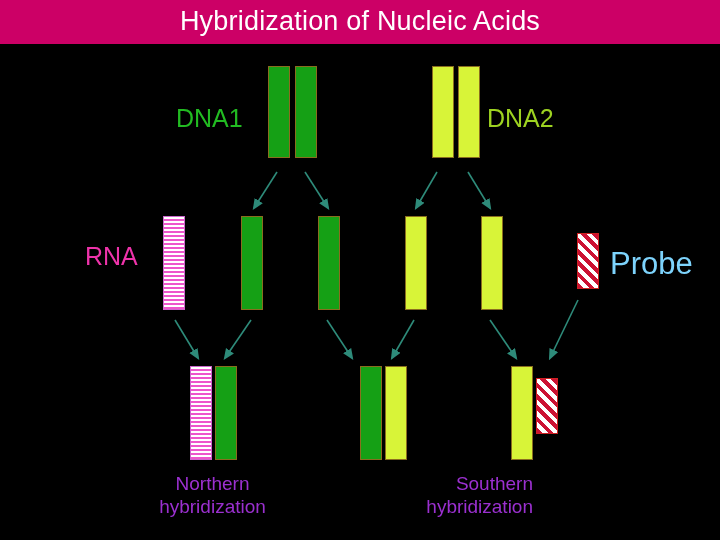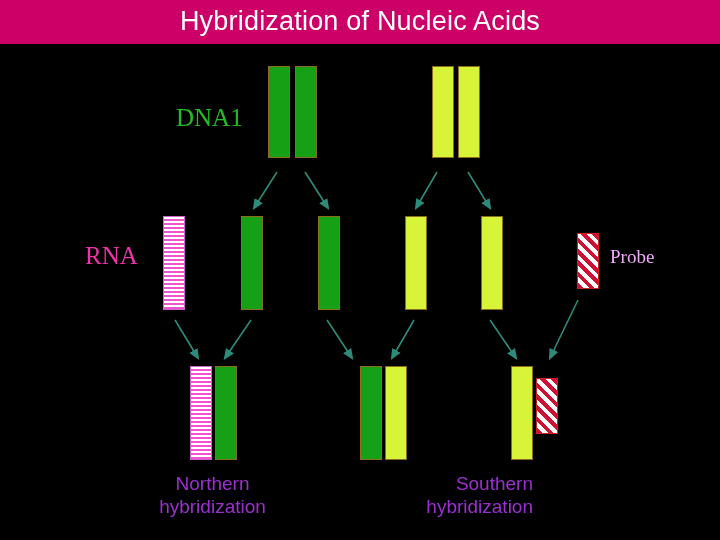--- a/index.html
+++ b/index.html
@@ -66,34 +66,34 @@
     background-image: repeating-linear-gradient(
         45deg,
         #cc1133 0px, #cc1133 4px,
         #ffffff 4px, #ffffff 8px);
   }
 
   
   .label {
     position: absolute;
     white-space: nowrap;
-    font-family: Liberation Serif, serif;
+    font-family: Liberation Sans, sans-serif;
   }
   #label-dna1, #label-dna2 {
     font-size: 25px;
     color: #22bb22;
   }
   #label-dna2 { color: #9ed321; }
   #label-rna {
     font-size: 25px;
     color: #ee33aa;
   }
   #label-probe {
-    font-size: 19px;
-    color: #f0abfc;
+    font-size: 31px;
+    color: #7dd3fc;
   }
   .hyb-label {
     position: absolute;
     text-align: center;
     font-size: 19px;
     color: #9b30d0;
     line-height: 23px;
     font-family: "Liberation Sans", sans-serif;
   }
   #credit {
@@ -163,20 +163,21 @@
   <div id="row-bottom">
       <div class="bar rnastripe" style="left: 190px; top: 366px; width: 22px; height: 94px;"></div>
       <div class="bar green" style="left: 215px; top: 366px; width: 22px; height: 94px;"></div>
       <div class="bar green" style="left: 360px; top: 366px; width: 22px; height: 94px;"></div>
       <div class="bar chart" style="left: 385px; top: 366px; width: 22px; height: 94px;"></div>
       <div class="bar chart" style="left: 511px; top: 366px; width: 22px; height: 94px;"></div>
       <div class="bar probestripe" style="left: 536px; top: 378px; width: 22px; height: 56px;"></div>
     </div>
 
   <div class="label" id="label-dna1" style="left:176px; top:104px;">DNA1</div>
+  <div class="label" id="label-dna2" style="left:487px; top:104px;">DNA2</div>
   <div class="label" id="label-rna" style="left:85px; top:242px;text-align:center;">RNA</div>
   <div class="label" id="label-probe" style="left:610px; top:246px;">Probe</div>
 
   <div class="hyb-label" style="left:130px; top:472px; width:165px;">
     <div>Northern</div>
     <div>hybridization</div>
   </div>
 
   <div class="hyb-label" style="left:368px; top:472px; width:165px;text-align:right;">
     <div>Southern</div>

